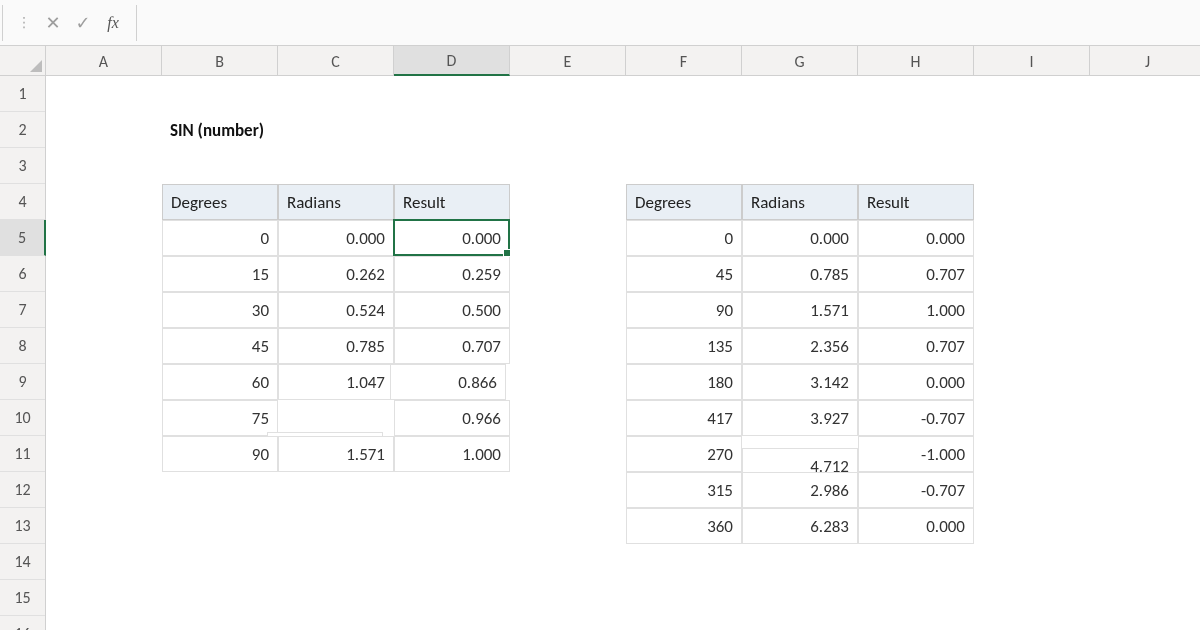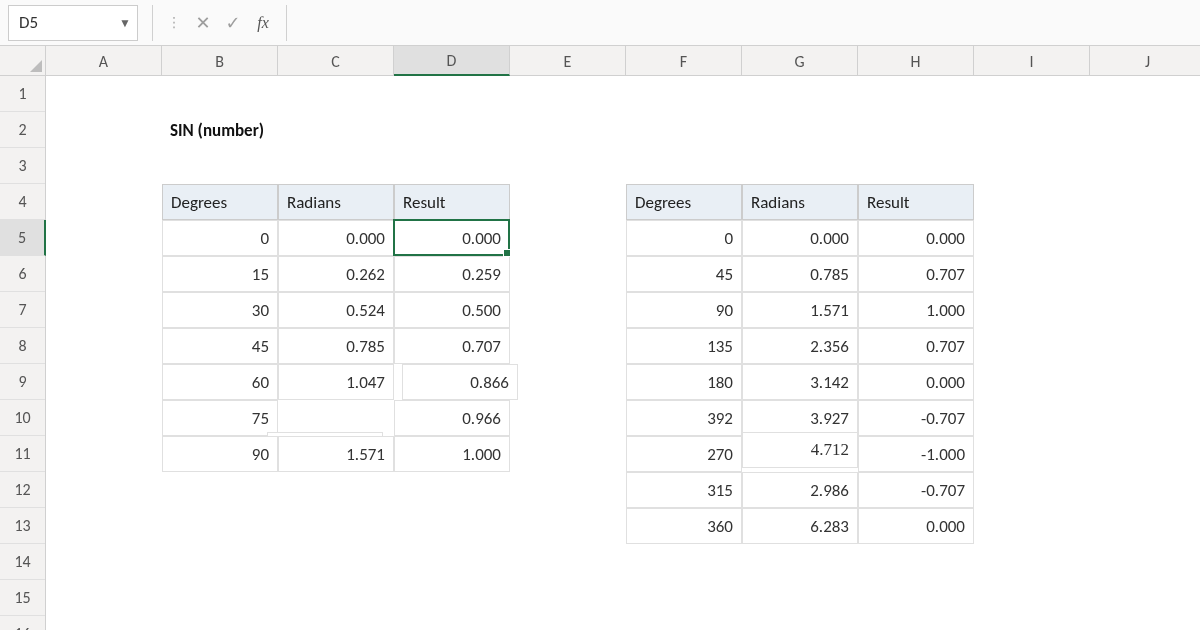--- a/index.html
+++ b/index.html
@@ -202,24 +202,20 @@
     right: -3px; bottom: -3px;
     width: 6px; height: 6px;
     background: #217346;
     border: 1px solid #fff;
   }
 </style>
 </head>
 <body>
 
 <div class="formula-bar">
-  <div class="name-box">
-    <span>D5</span>
-    <span class="dd">▼</span>
-  </div>
   <div class="fb-divider"></div>
   <div class="fb-dots">⋮</div>
   <div class="fb-icon">✕</div>
   <div class="fb-icon">✓</div>
   <div class="fb-icon fx">fx</div>
   <div class="fb-divider2"></div>
 </div>
 
 <div class="grid-wrap">
   <div class="corner"></div>
@@ -265,21 +261,21 @@
       <div class="cell data" style="left: 232px; top: 180px;">0.262</div>
       <div class="cell data" style="left: 348px; top: 180px;">0.259</div>
       <div class="cell data" style="left: 116px; top: 216px;">30</div>
       <div class="cell data" style="left: 232px; top: 216px;">0.524</div>
       <div class="cell data" style="left: 348px; top: 216px;">0.500</div>
       <div class="cell data" style="left: 116px; top: 252px;">45</div>
       <div class="cell data" style="left: 232px; top: 252px;">0.785</div>
       <div class="cell data" style="left: 348px; top: 252px;">0.707</div>
       <div class="cell data" style="left: 116px; top: 288px;">60</div>
       <div class="cell data" style="left: 232px; top: 288px;">1.047</div>
-      <div class="cell data" style="left: 356px; top: 288px; text-align: right;">0.866</div>
+      <div class="cell data" style="left: 344px; top: 288px; text-align: right;">0.866</div>
       <div class="cell data" style="left: 116px; top: 324px;">75</div>
       <div class="cell data" style="left: 221px; top: 324px; margin-top: 32px;">1.309</div>
       <div class="cell data" style="left: 348px; top: 324px;">0.966</div>
       <div class="cell data" style="left: 116px; top: 360px;">90</div>
       <div class="cell data" style="left: 232px; top: 360px;">1.571</div>
       <div class="cell data" style="left: 348px; top: 360px;">1.000</div>
       <div class="cell header-cell" style="left: 580px; top: 108px;">Degrees</div>
       <div class="cell header-cell" style="left: 696px; top: 108px;">Radians</div>
       <div class="cell header-cell" style="left: 812px; top: 108px;">Result</div>
       <div class="cell data" style="left: 580px; top: 144px;">0</div>
@@ -290,25 +286,25 @@
       <div class="cell data" style="left: 812px; top: 180px;">0.707</div>
       <div class="cell data" style="left: 580px; top: 216px;">90</div>
       <div class="cell data" style="left: 696px; top: 216px;">1.571</div>
       <div class="cell data" style="left: 812px; top: 216px;">1.000</div>
       <div class="cell data" style="left: 580px; top: 252px;">135</div>
       <div class="cell data" style="left: 696px; top: 252px;">2.356</div>
       <div class="cell data" style="left: 812px; top: 252px;">0.707</div>
       <div class="cell data" style="left: 580px; top: 288px;">180</div>
       <div class="cell data" style="left: 696px; top: 288px;">3.142</div>
       <div class="cell data" style="left: 812px; top: 288px;">0.000</div>
-      <div class="cell data" style="left: 580px; top: 324px;">392</div>
+      <div class="cell data" style="left: 580px; top: 324px;">417</div>
       <div class="cell data" style="left: 696px; top: 324px;">3.927</div>
       <div class="cell data" style="left: 812px; top: 324px;">-0.707</div>
       <div class="cell data" style="left: 580px; top: 360px;">270</div>
-      <div class="cell data" style="left: 696px; top: 356px; font-family: Liberation Serif, serif;">4.712</div>
+      <div class="cell data" style="left: 696px; top: 372px;">4.712</div>
       <div class="cell data" style="left: 812px; top: 360px;">-1.000</div>
       <div class="cell data" style="left: 580px; top: 396px;">315</div>
       <div class="cell data" style="left: 696px; top: 396px;">2.986</div>
       <div class="cell data" style="left: 812px; top: 396px;">-0.707</div>
       <div class="cell data" style="left: 580px; top: 432px;">360</div>
       <div class="cell data" style="left: 696px; top: 432px;">6.283</div>
       <div class="cell data" style="left: 812px; top: 432px;">0.000</div>
       <div class="active-cell" style="left: 347px; top: 143px; width: 117px; height: 37px;"></div>
     </div>
 </div>

